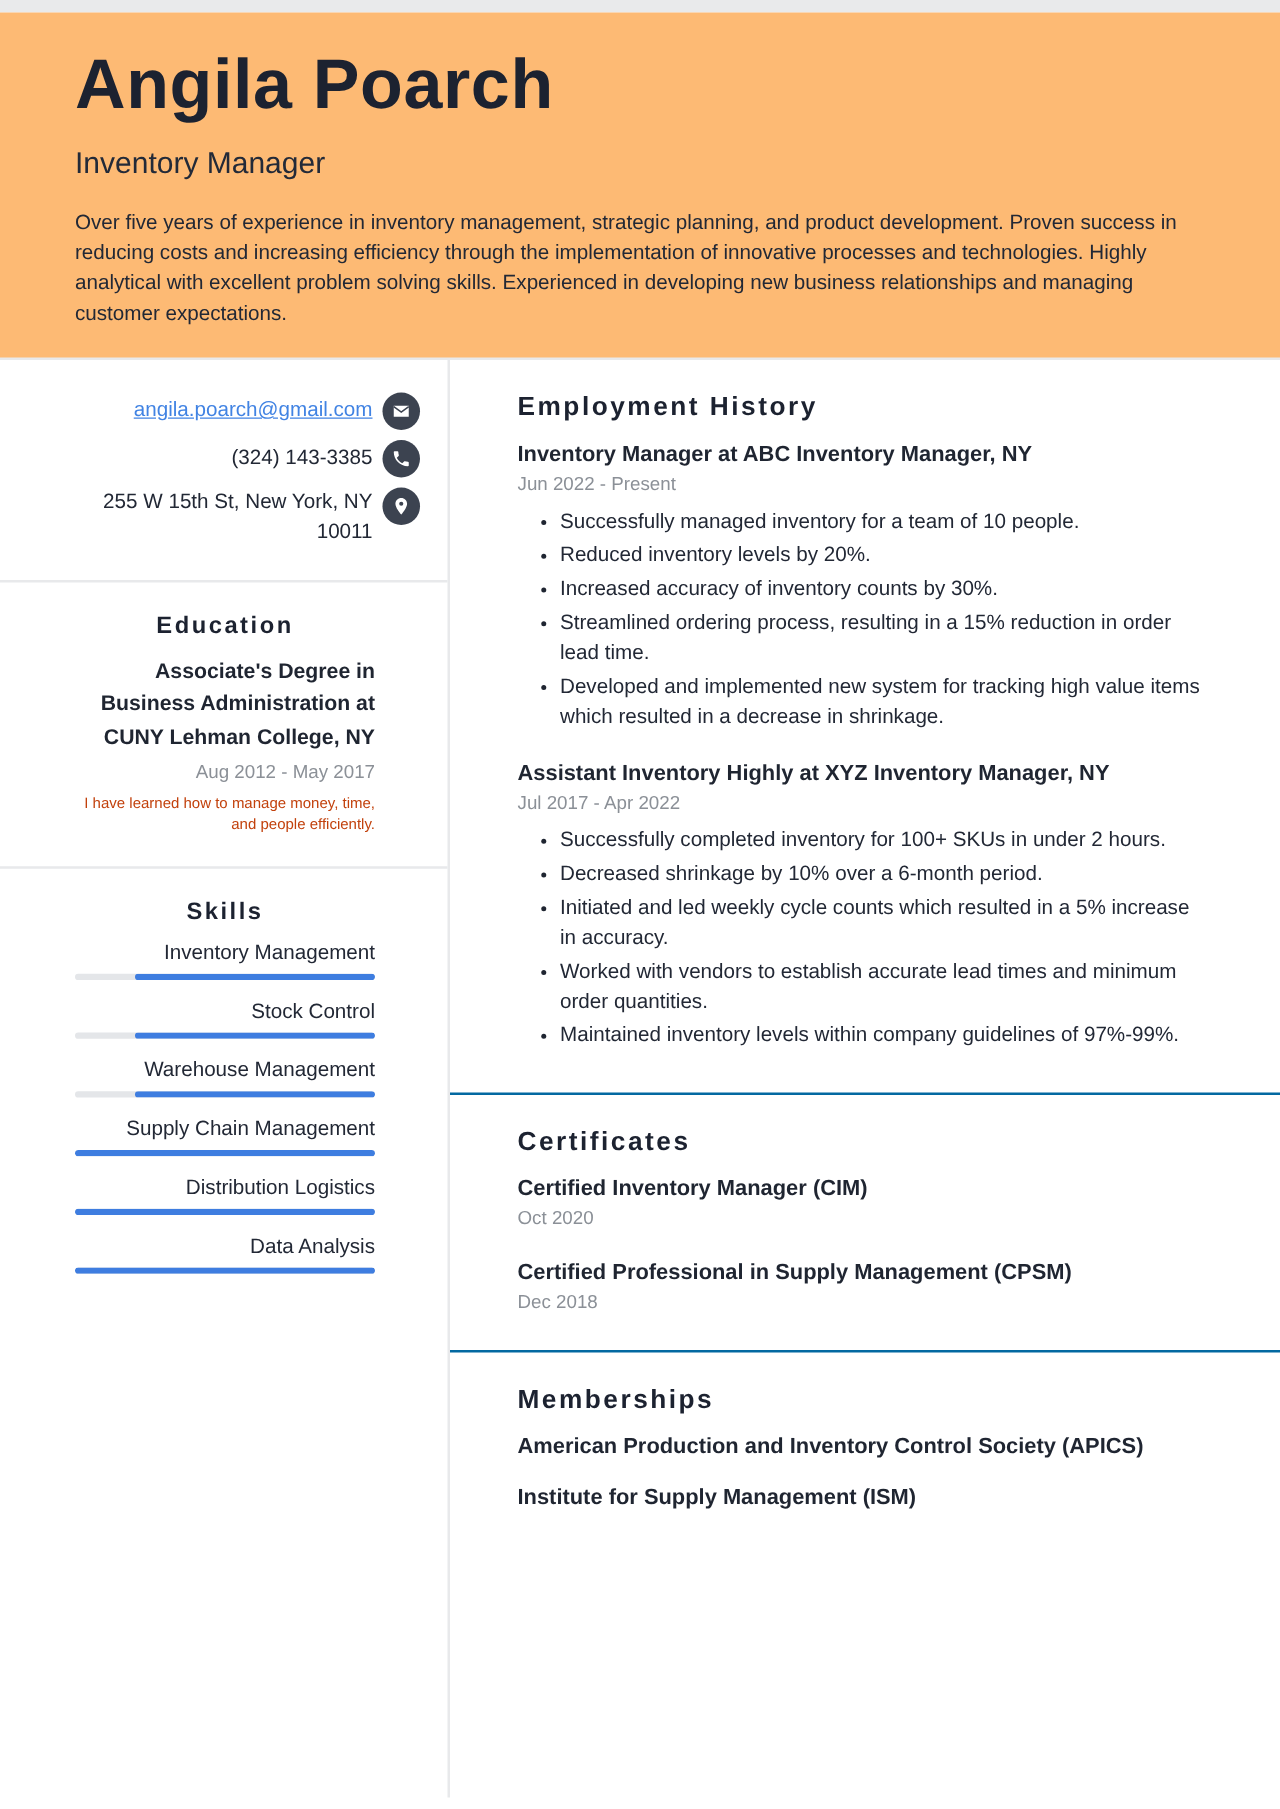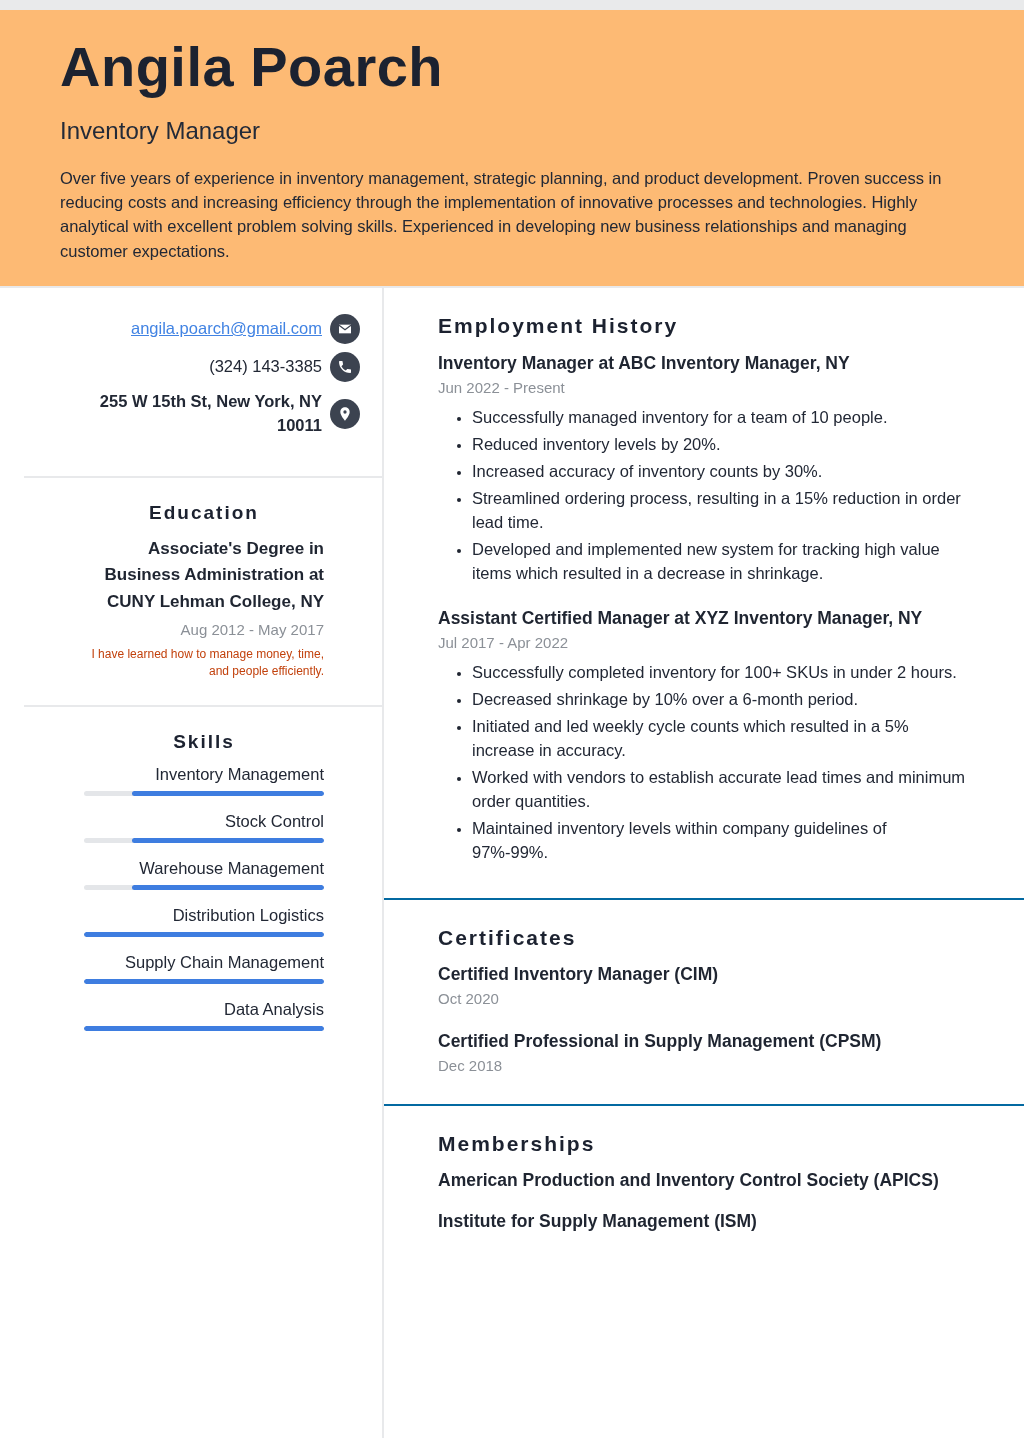--- a/index.html
+++ b/index.html
@@ -10,36 +10,36 @@
   }
   .top-strip { height:10px; background:#e9eaeb; }
 
   
   .header { padding:28px 60px 23px 60px; border-bottom:2px solid #e8e9eb; background:#fdba74; }
   .name { font-size:56px; font-weight:600; line-height:1.05; color:#1c2230; letter-spacing:0.5px; }
   .job-title { font-size:24px; font-weight:400; color:#232a38; margin-top:20px; line-height:1.2; }
   .summary { margin-top:20px; font-size:16.5px; line-height:1.48; color:#222835; max-width:910px; }
 
   
-  .columns { display:flex; min-height:1150px; background:#fff;padding-left:24px; }
+  .columns { display:flex; min-height:1150px; background:#fff; }
   .sidebar { width:360px; flex:0 0 360px; border-right:2px solid #e8e9eb; }
   .main { flex:1; }
 
   .sidebar section { padding:24px 58px 24px 60px; }
   .sidebar section + section { border-top:2px solid #e8e9eb; }
   .sidebar section.contact { padding:26px 22px 22px 60px; }
 
   .side-heading {
     font-size:19px; font-weight:700; letter-spacing:2px;
     color:#1c2230; text-align:center; margin-bottom:12px;
   }
 
   
   .contact-row { display:flex; justify-content:flex-end; align-items:center; gap:8px; margin-bottom:8px; }
-  .contact-row.address-row { align-items:center; margin-bottom:16px;font-weight:bold; }
+  .contact-row.address-row { align-items:flex-start; margin-bottom:4px; }
   .contact-text { font-size:16.5px; line-height:1.45; text-align:right; max-width:240px; color:#222835; }
   a.blue-link { color:#4183e3; text-decoration:underline; }
   .icon-circle {
     width:30px; height:30px; flex:0 0 30px; border-radius:50%;
     background:#3c4350; display:flex; align-items:center; justify-content:center;
   }
   .icon-circle svg { width:16px; height:16px; display:block; }
 
   
   .edu-degree { font-size:17px; font-weight:700; line-height:1.55; text-align:right; color:#1f2531; }
@@ -141,27 +141,27 @@
               <div class="bar-fill" style="width: 80%;"></div>
             </div>
         </div>
         <div class="meter">
           <div class="meter-label">Warehouse Management</div>
           <div class="bar">
               <div class="bar-fill" style="width: 80%;"></div>
             </div>
         </div>
         <div class="meter">
+          <div class="meter-label">Supply Chain Management</div>
+          <div class="bar">
+              <div class="bar-fill" style="width: 100%;"></div>
+            </div>
+        </div>
+        <div class="meter">
           <div class="meter-label">Distribution Logistics</div>
-          <div class="bar">
-              <div class="bar-fill" style="width: 100%;"></div>
-            </div>
-        </div>
-        <div class="meter">
-          <div class="meter-label">Supply Chain Management</div>
           <div class="bar">
               <div class="bar-fill" style="width: 100%;"></div>
             </div>
         </div>
         <div class="meter">
           <div class="meter-label">Data Analysis</div>
           <div class="bar">
               <div class="bar-fill" style="width: 100%;"></div>
             </div>
         </div>
@@ -181,21 +181,21 @@
           <ul>
             <li>Successfully managed inventory for a team of 10 people.</li>
             <li>Reduced inventory levels by 20%.</li>
             <li>Increased accuracy of inventory counts by 30%.</li>
             <li>Streamlined ordering process, resulting in a 15% reduction in order lead time.</li>
             <li>Developed and implemented new system for tracking high value items which resulted in a decrease in shrinkage.</li>
           </ul>
         </div>
 
         <div class="job">
-          <div class="job-name">Assistant Certified Manager at XYZ Inventory Manager, NY</div>
+          <div class="job-name">Assistant Inventory Highly at XYZ Inventory Manager, NY</div>
           <div class="job-dates">Jul 2017 - Apr 2022</div>
           <ul>
             <li>Successfully completed inventory for 100+ SKUs in under 2 hours.</li>
             <li>Decreased shrinkage by 10% over a 6-month period.</li>
             <li>Initiated and led weekly cycle counts which resulted in a 5% increase in accuracy.</li>
             <li>Worked with vendors to establish accurate lead times and minimum order quantities.</li>
             <li>Maintained inventory levels within company guidelines of 97%-99%.</li>
           </ul>
         </div>
       </section>

